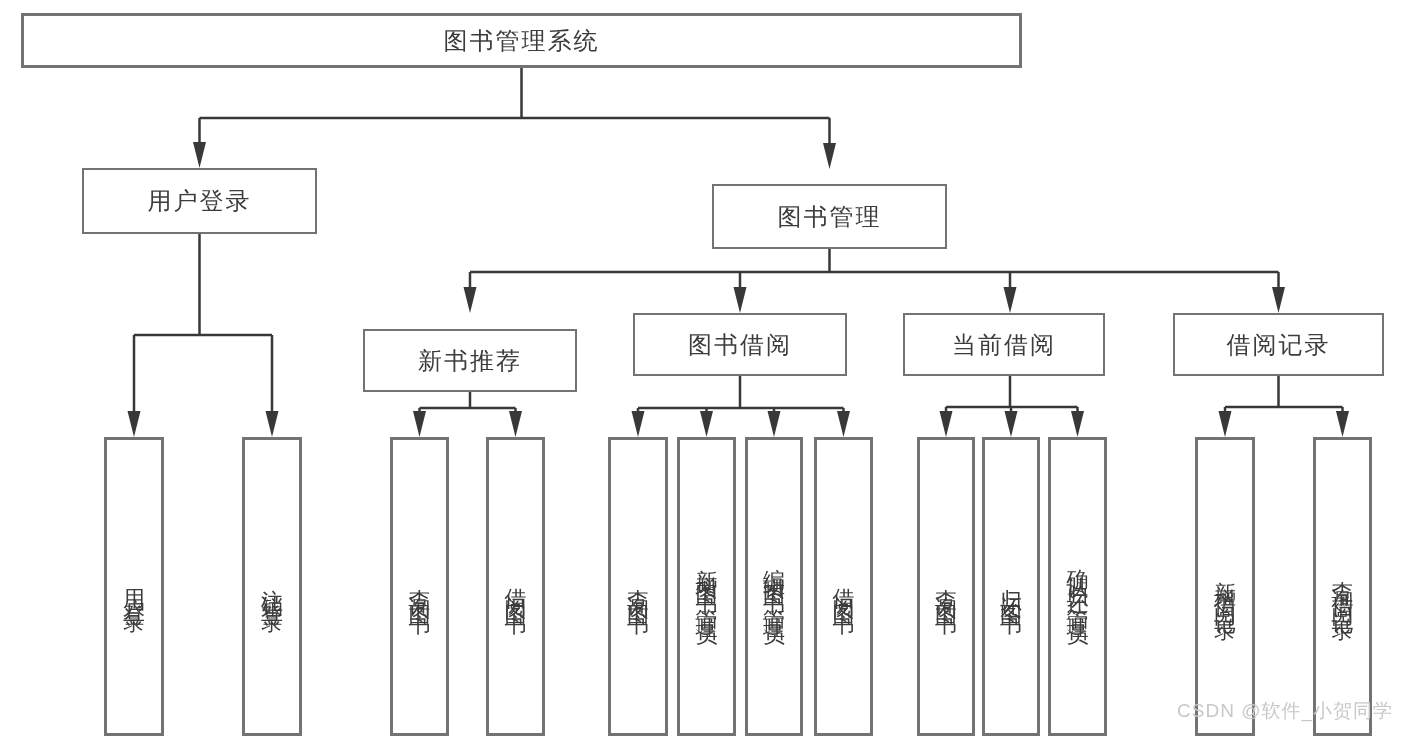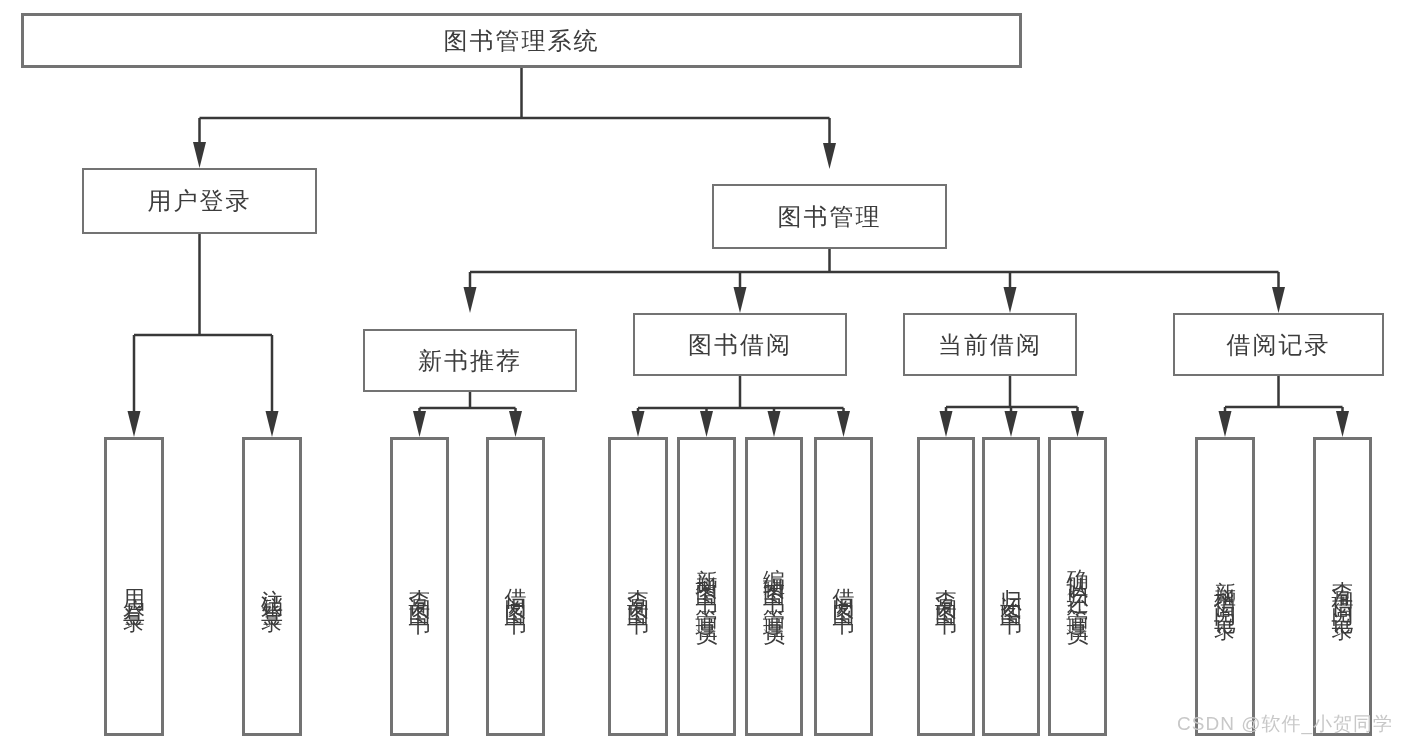--- a/index.html
+++ b/index.html
@@ -25,21 +25,21 @@
   .node.thick{border-width:3px;}
   .leaf{
     border-width:3px;
     writing-mode:vertical-lr;
     font-size:22px;
     letter-spacing:8px;
     line-height:1;
   }
   .watermark{
     position:absolute;
-    right:12px;bottom:10px;
+    right:12px;bottom:23px;
     font-size:19px;
     color:#c8c8c8;
     letter-spacing:1px;
     z-index:5;
     white-space:nowrap;
   }
 </style>
 </head>
 <body>
 
@@ -85,21 +85,21 @@
     </g>
   </svg>
 
   <div class="node thick" style="left:21px;top:13px;width:1001px;height:55px;">图书管理系统</div>
 
   <div class="node" style="left:82px;top:168px;width:235px;height:66px;">用户登录</div>
   <div class="node" style="left:712px;top:184px;width:235px;height:65px;">图书管理</div>
 
   <div class="node" style="left:363px;top:313px;width:214px;height:63px;margin-top:16px;">新书推荐</div>
   <div class="node" style="left:633px;top:313px;width:214px;height:63px;">图书借阅</div>
-  <div class="node" style="left:903px;top:313px;width:174px;height:63px;text-align:right;">当前借阅</div>
+  <div class="node" style="left:903px;top:313px;width:202px;height:63px;text-align:right;">当前借阅</div>
   <div class="node" style="left:1173px;top:313px;width:211px;height:63px;">借阅记录</div>
 
   <div class="node leaf" style="left:104px;top:437px;width:60px;height:299px;">用户登录</div>
   <div class="node leaf" style="left:242px;top:437px;width:60px;height:299px;">注销登录</div>
 
   <div class="node leaf" style="left:390px;top:437px;width:59px;height:299px;">查询图书</div>
   <div class="node leaf" style="left:486px;top:437px;width:59px;height:299px;">借阅图书</div>
 
   <div class="node leaf" style="left:608px;top:437px;width:60px;height:299px;">查询图书</div>
   <div class="node leaf" style="left:677px;top:437px;width:59px;height:299px;">新增图书（管理员）</div>

